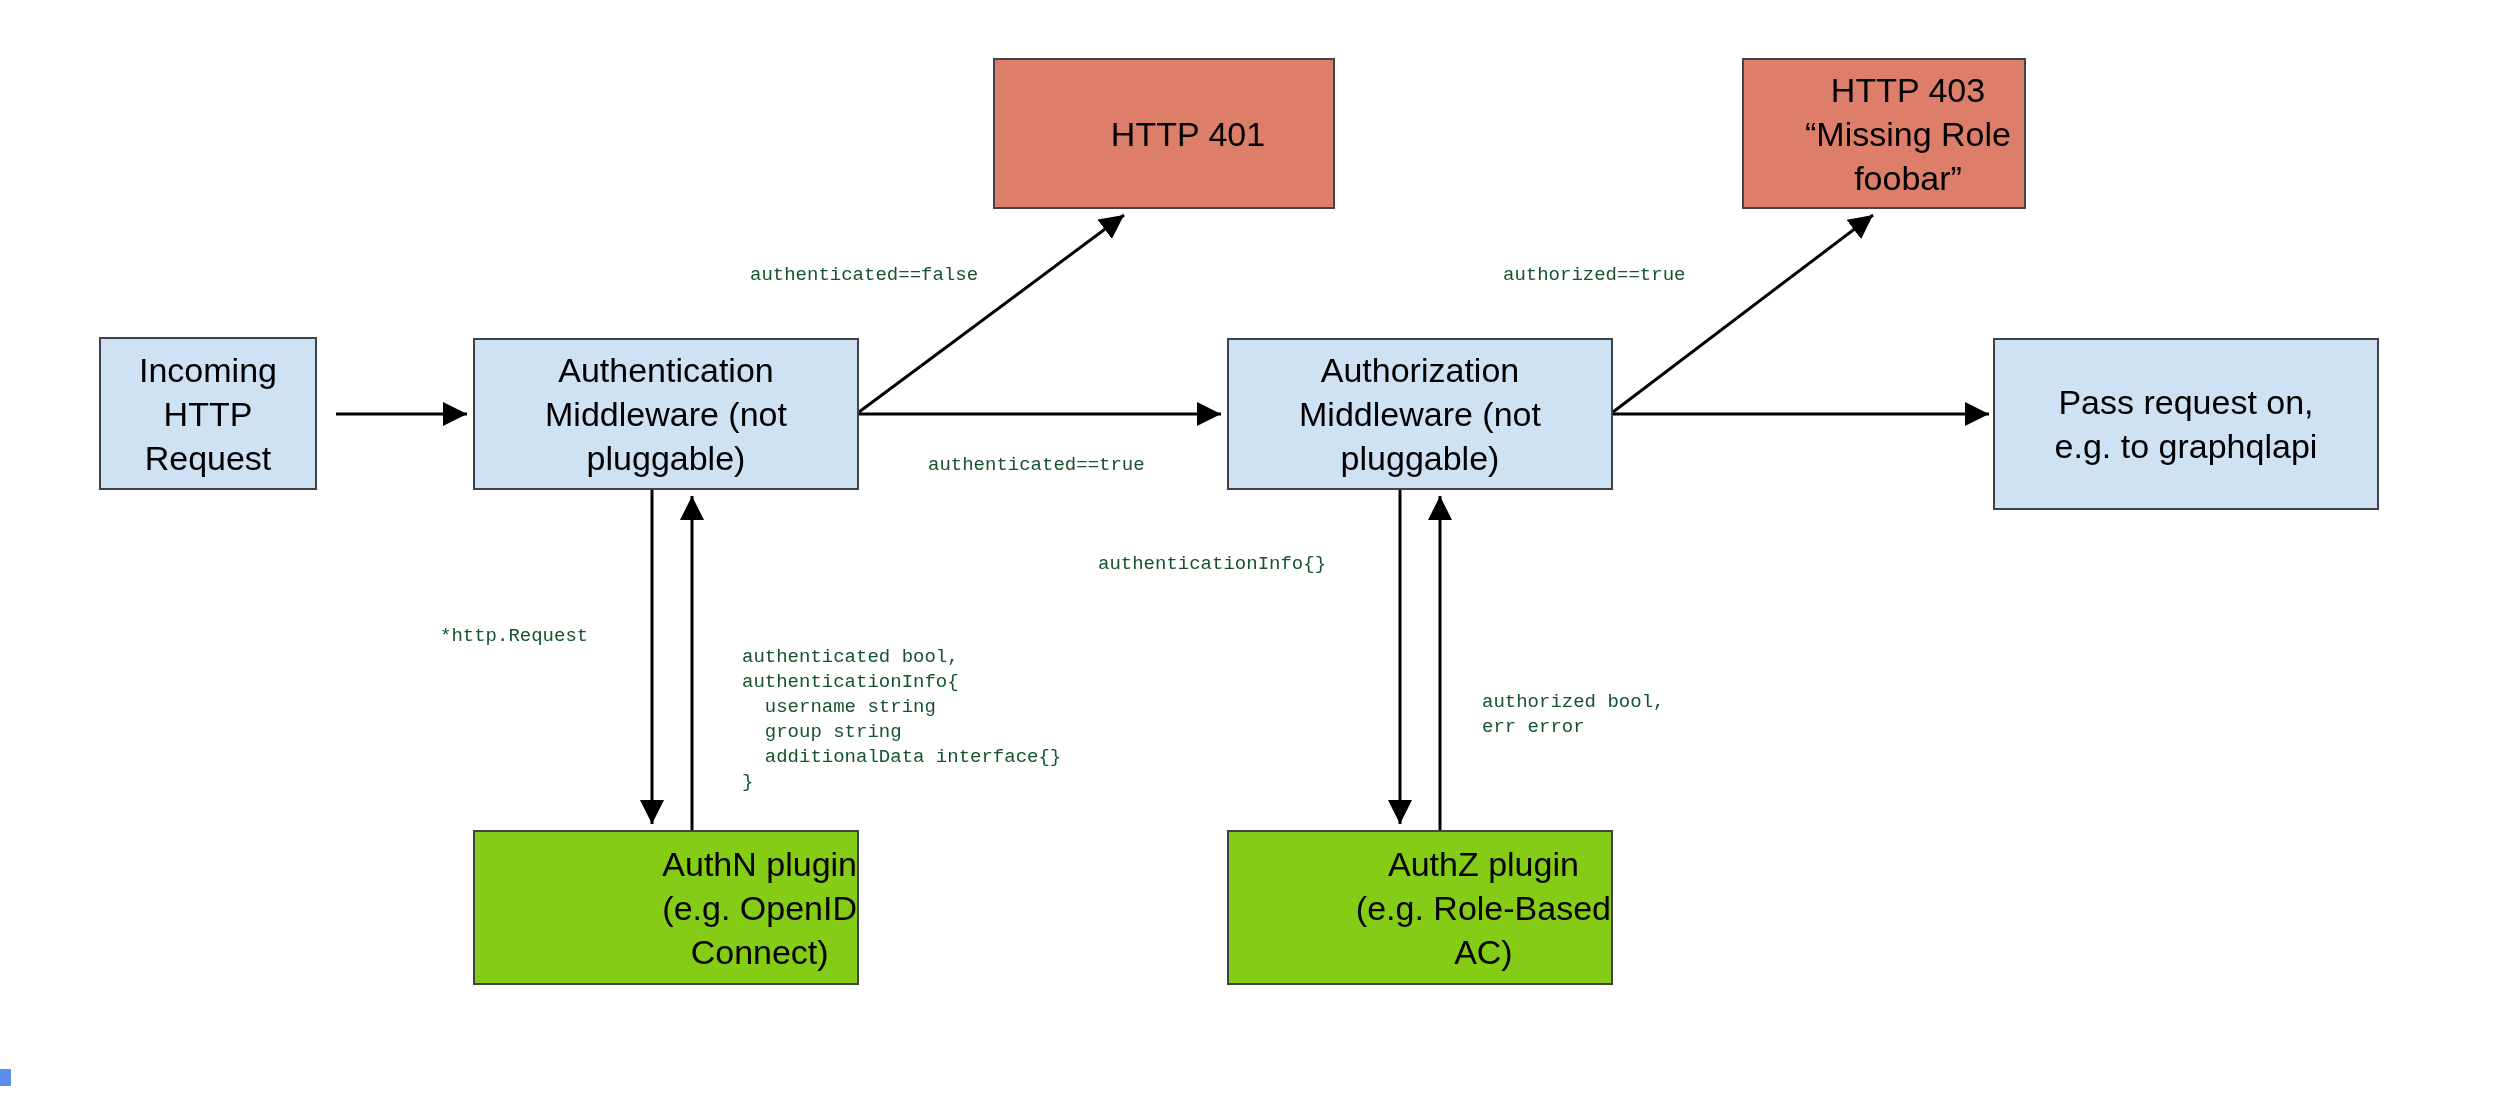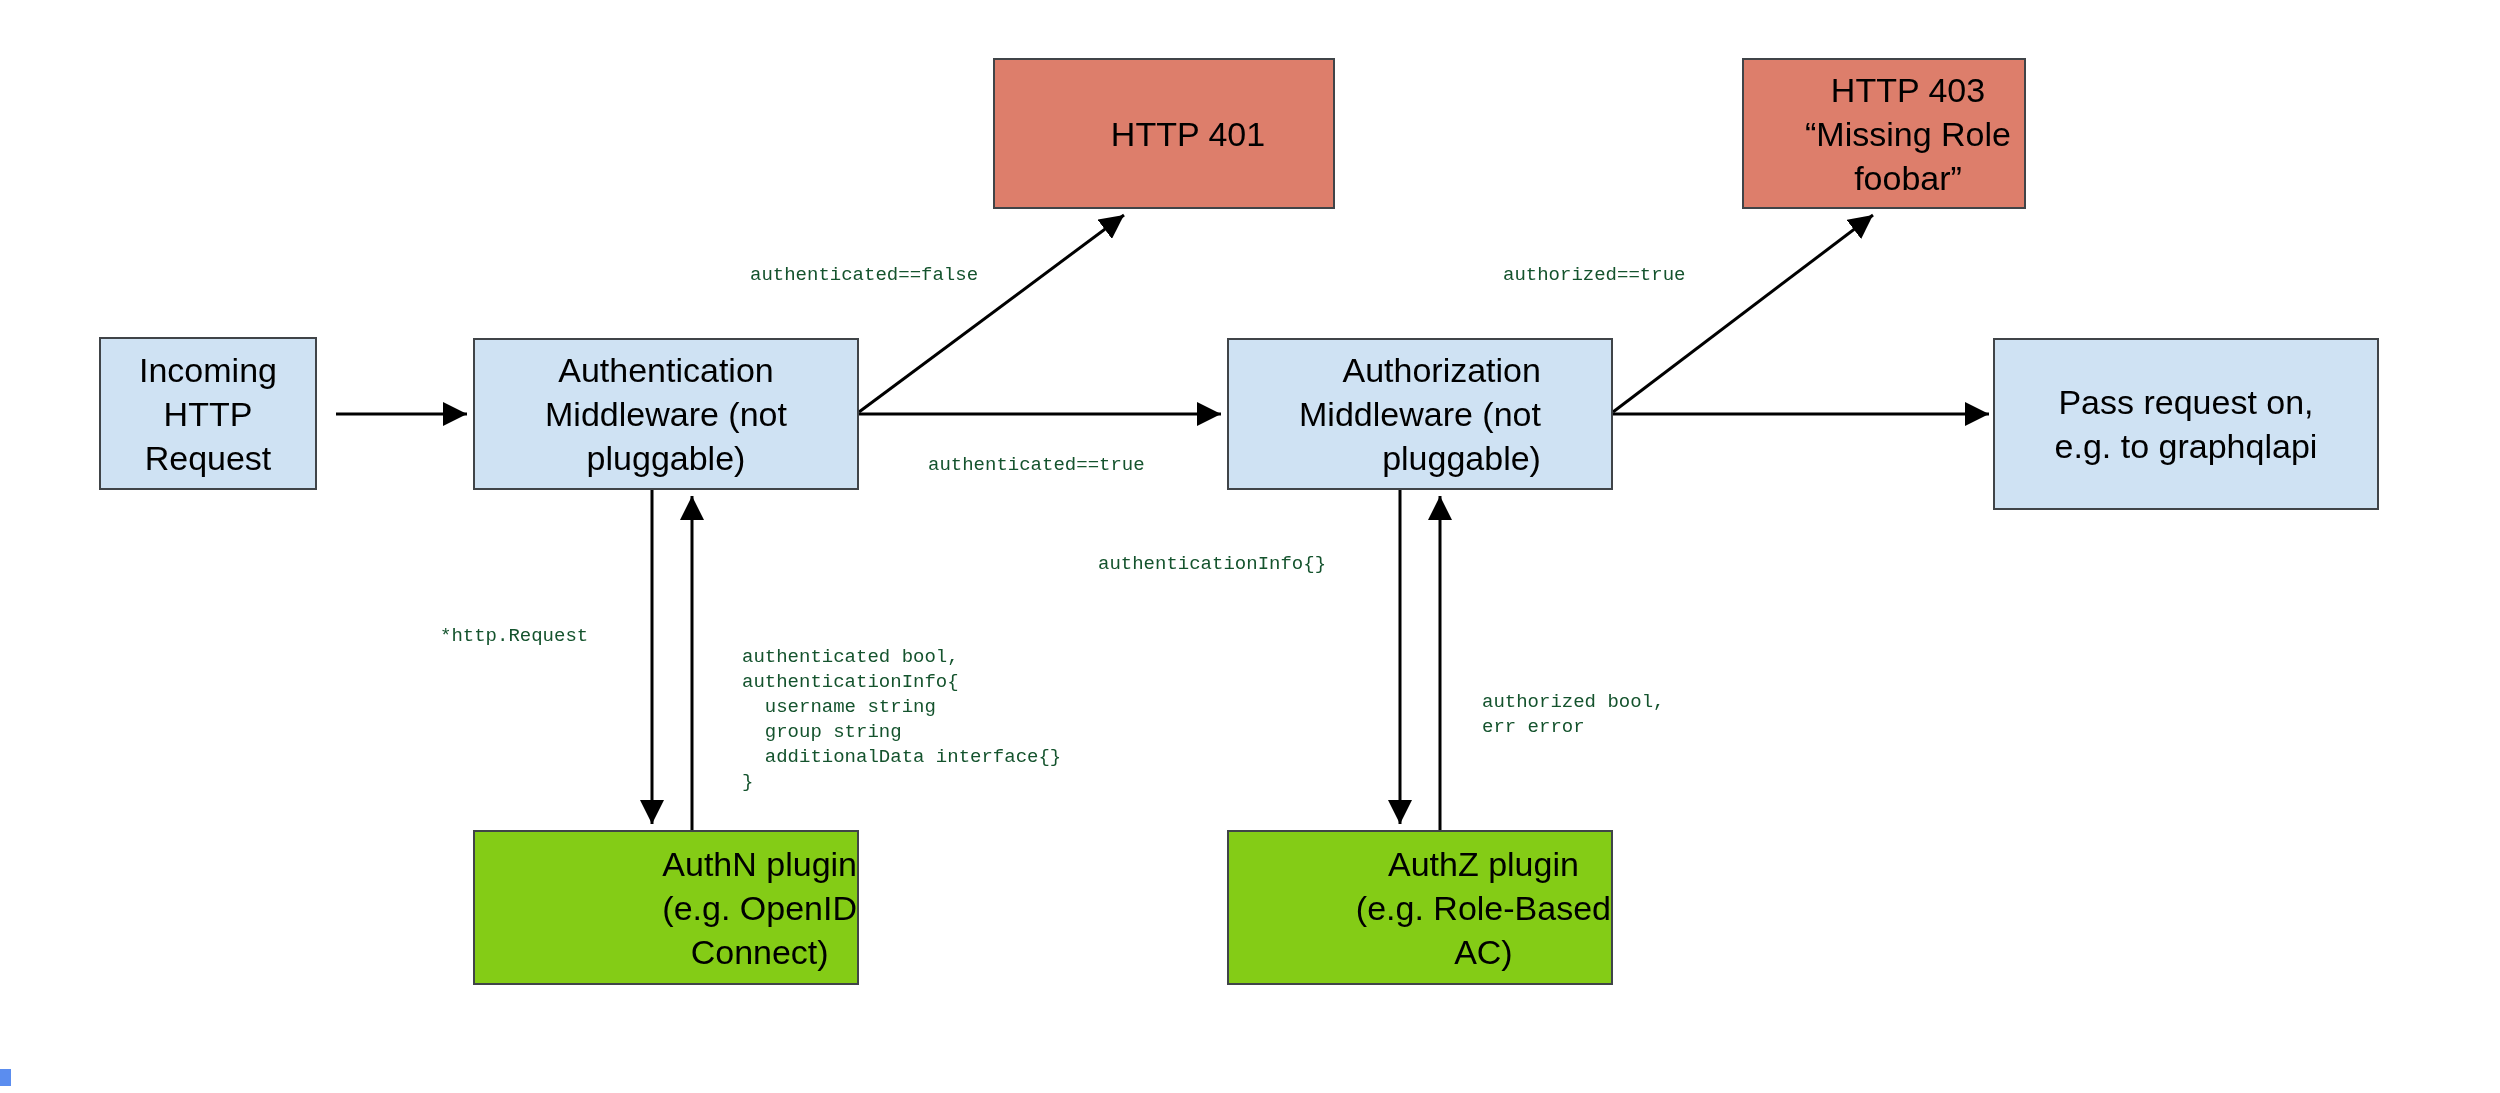--- a/index.html
+++ b/index.html
@@ -93,21 +93,21 @@
   <div class="node node-blue" style="left:473px; top:338px; width:386px; height:152px;">
     <span>Authentication
 Middleware (not
 pluggable)</span>
   </div>
 
   <div class="node node-red" style="left:993px; top:58px; width:342px; height:151px;">
     <span>HTTP 401</span>
   </div>
 
-  <div class="node node-blue" style="left:1227px; top:338px; width:386px; height:152px;text-align:right;">
+  <div class="node node-blue" style="left:1227px; top:338px; width:386px; height:152px;">
     <span>Authorization
 Middleware (not
 pluggable)</span>
   </div>
 
   <div class="node node-red" style="left:1742px; top:58px; width:284px; height:151px;">
     <span>HTTP 403
 “Missing Role
 foobar”</span>
   </div>

